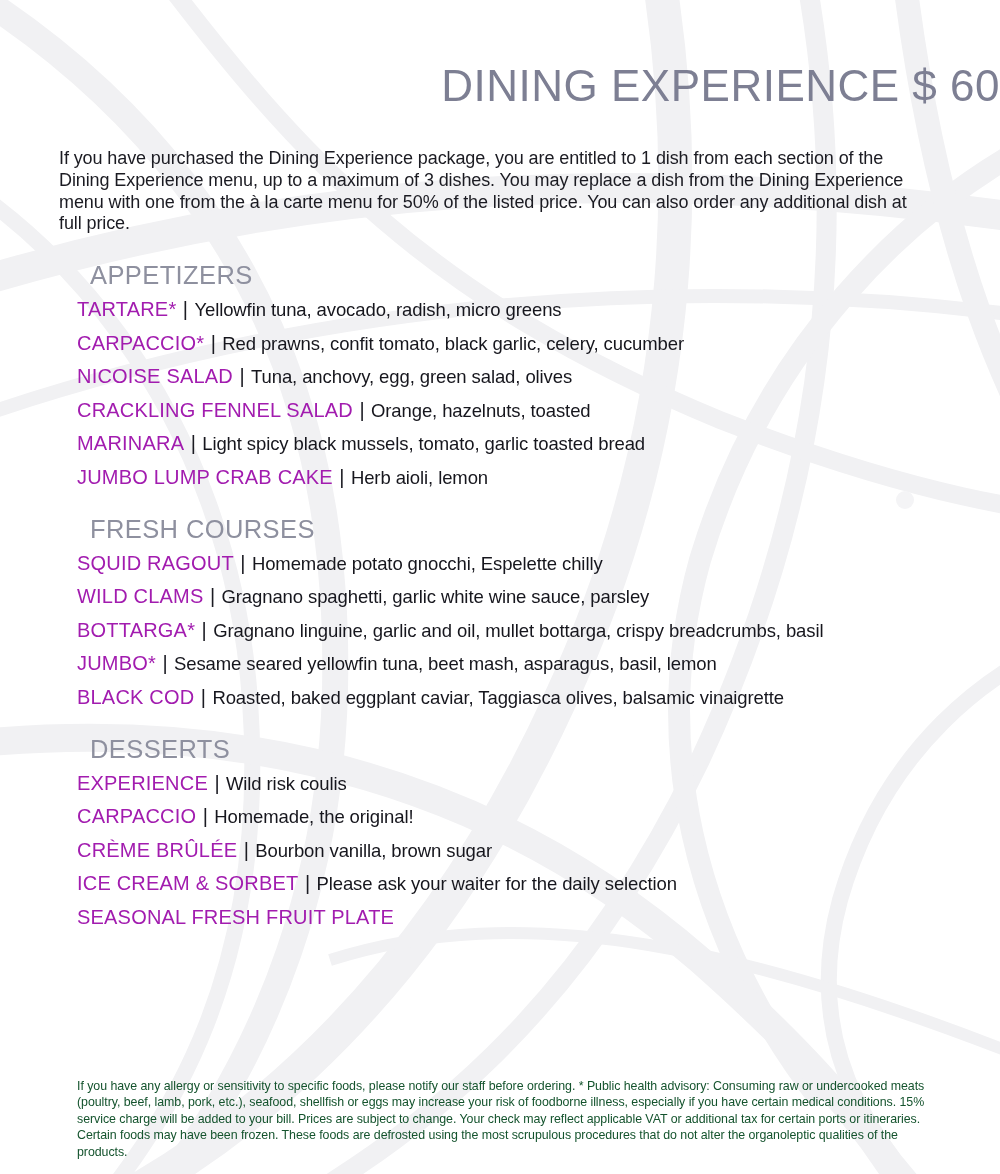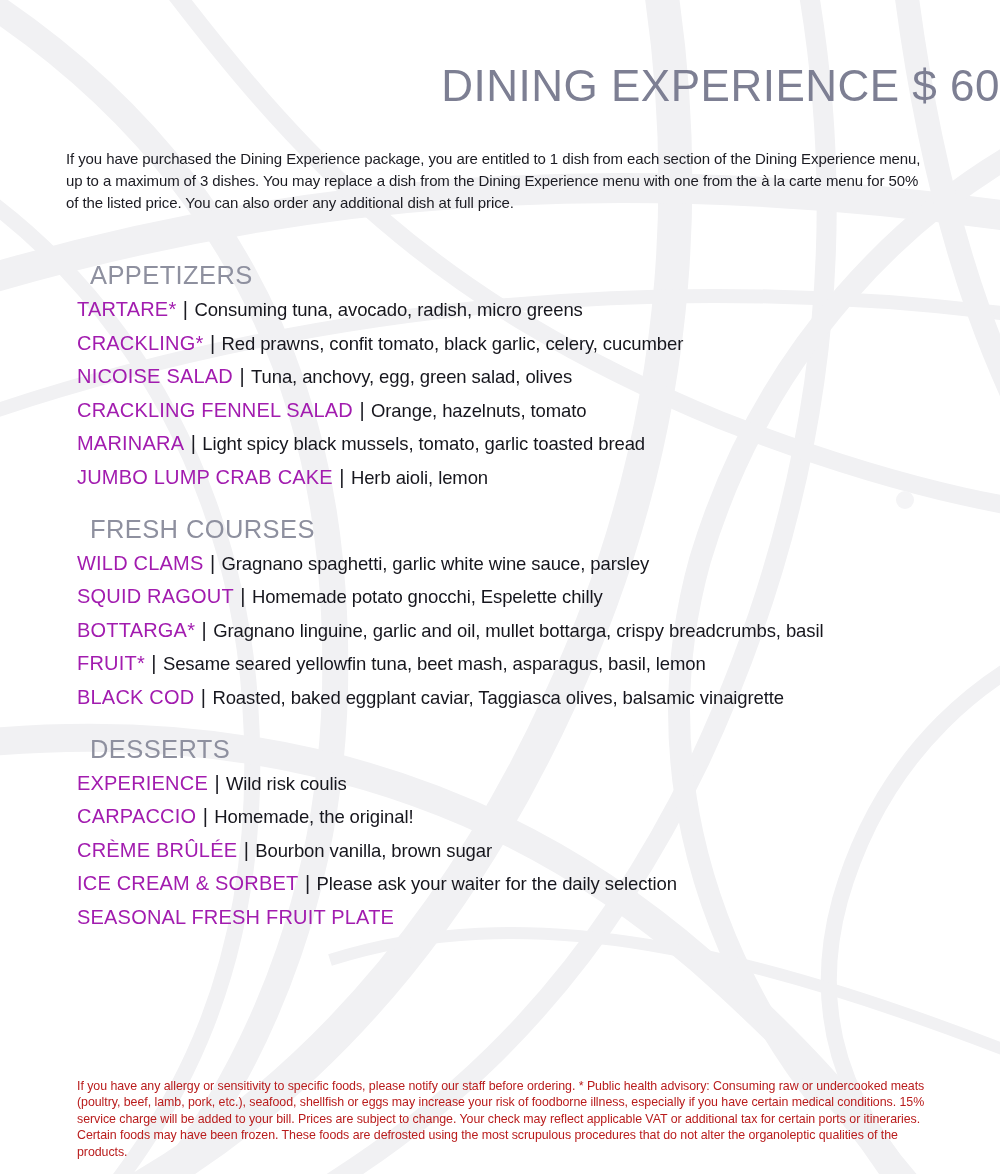--- a/index.html
+++ b/index.html
@@ -43,24 +43,24 @@
     color: #7d7f93;
     position: absolute;
     left: 0;
     right: 0;
     top: 63px;
     line-height: 1.05;
   }
 
   .intro {
     position: absolute;
-    left: 66px;
+    left: 59px;
     top: 148px;
     width: 862px;
-    font-size: 15px;
+    font-size: 18px;
     line-height: 21.8px;
     color: #1b1b22;
     font-weight: 400;
     letter-spacing: -0.1px;
   }
 
   .sections {
     position: absolute;
     left: 77px;
     top: 258px;
@@ -104,21 +104,21 @@
     font-size: 18.5px;
   }
 
   .disclaimer {
     position: absolute;
     left: 77px;
     top: 1078px;
     width: 862px;
     font-size: 12.4px;
     line-height: 16.4px;
-    color: #b91c1c;
+    color: #14532d;
     letter-spacing: -0.05px;
   }
 </style>
 </head>
 <body>
 
 <svg id="watermark" viewBox="0 0 1000 1174" preserveAspectRatio="none" aria-hidden="true">
   <g fill="none" stroke="#f1f1f3">
     <path d="M -120 -60 C 120 60, 300 260, 330 560 C 360 860, 260 1080, 120 1240" stroke-width="26"></path>
     <path d="M -160 120 C 60 200, 230 420, 250 700 C 268 960, 180 1120, 60 1250" stroke-width="16"></path>
@@ -140,33 +140,33 @@
 
 <div id="page">
 
   <h1 class="menu-title">DINING EXPERIENCE $ 60</h1>
 
   <p class="intro">If you have purchased the Dining Experience package, you are entitled to 1 dish from each section of the Dining Experience menu, up to a maximum of 3 dishes. You may replace a dish from the Dining Experience menu with one from the à la carte menu for 50% of the listed price. You can also order any additional dish at full price.</p>
 
   <div class="sections">
       <div class="section">
         <div class="section-heading">APPETIZERS</div>
-        <div class="dish"><span class="dish-name">TARTARE*</span><span class="dish-sep"> | </span><span class="dish-desc">Consuming tuna, avocado, radish, micro greens</span></div>
-        <div class="dish"><span class="dish-name">CRACKLING*</span><span class="dish-sep"> | </span><span class="dish-desc">Red prawns, confit tomato, black garlic, celery, cucumber</span></div>
+        <div class="dish"><span class="dish-name">TARTARE*</span><span class="dish-sep"> | </span><span class="dish-desc">Yellowfin tuna, avocado, radish, micro greens</span></div>
+        <div class="dish"><span class="dish-name">CARPACCIO*</span><span class="dish-sep"> | </span><span class="dish-desc">Red prawns, confit tomato, black garlic, celery, cucumber</span></div>
         <div class="dish"><span class="dish-name">NICOISE SALAD</span><span class="dish-sep"> | </span><span class="dish-desc">Tuna, anchovy, egg, green salad, olives</span></div>
-        <div class="dish"><span class="dish-name">CRACKLING FENNEL SALAD</span><span class="dish-sep"> | </span><span class="dish-desc">Orange, hazelnuts, tomato</span></div>
+        <div class="dish"><span class="dish-name">CRACKLING FENNEL SALAD</span><span class="dish-sep"> | </span><span class="dish-desc">Orange, hazelnuts, toasted</span></div>
         <div class="dish"><span class="dish-name">MARINARA</span><span class="dish-sep"> | </span><span class="dish-desc">Light spicy black mussels, tomato, garlic toasted bread</span></div>
         <div class="dish"><span class="dish-name">JUMBO LUMP CRAB CAKE</span><span class="dish-sep"> | </span><span class="dish-desc">Herb aioli, lemon</span></div>
       </div>
       <div class="section">
         <div class="section-heading">FRESH COURSES</div>
+        <div class="dish"><span class="dish-name">SQUID RAGOUT</span><span class="dish-sep"> | </span><span class="dish-desc">Homemade potato gnocchi, Espelette chilly</span></div>
         <div class="dish"><span class="dish-name">WILD CLAMS</span><span class="dish-sep"> | </span><span class="dish-desc">Gragnano spaghetti, garlic white wine sauce, parsley</span></div>
-        <div class="dish"><span class="dish-name">SQUID RAGOUT</span><span class="dish-sep"> | </span><span class="dish-desc">Homemade potato gnocchi, Espelette chilly</span></div>
         <div class="dish"><span class="dish-name">BOTTARGA*</span><span class="dish-sep"> | </span><span class="dish-desc">Gragnano linguine, garlic and oil, mullet bottarga, crispy breadcrumbs, basil</span></div>
-        <div class="dish"><span class="dish-name">FRUIT*</span><span class="dish-sep"> | </span><span class="dish-desc">Sesame seared yellowfin tuna, beet mash, asparagus, basil, lemon</span></div>
+        <div class="dish"><span class="dish-name">JUMBO*</span><span class="dish-sep"> | </span><span class="dish-desc">Sesame seared yellowfin tuna, beet mash, asparagus, basil, lemon</span></div>
         <div class="dish"><span class="dish-name">BLACK COD</span><span class="dish-sep"> | </span><span class="dish-desc">Roasted, baked eggplant caviar, Taggiasca olives, balsamic vinaigrette</span></div>
       </div>
       <div class="section">
         <div class="section-heading">DESSERTS</div>
         <div class="dish"><span class="dish-name">EXPERIENCE</span><span class="dish-sep"> | </span><span class="dish-desc">Wild risk coulis</span></div>
         <div class="dish"><span class="dish-name">CARPACCIO</span><span class="dish-sep"> | </span><span class="dish-desc">Homemade, the original!</span></div>
         <div class="dish"><span class="dish-name">CRÈME BRÛLÉE</span><span class="dish-sep"> | </span><span class="dish-desc">Bourbon vanilla, brown sugar</span></div>
         <div class="dish"><span class="dish-name">ICE CREAM &amp; SORBET</span><span class="dish-sep"> | </span><span class="dish-desc">Please ask your waiter for the daily selection</span></div>
         <div class="dish"><span class="dish-name">SEASONAL FRESH FRUIT PLATE</span></div>
       </div>

